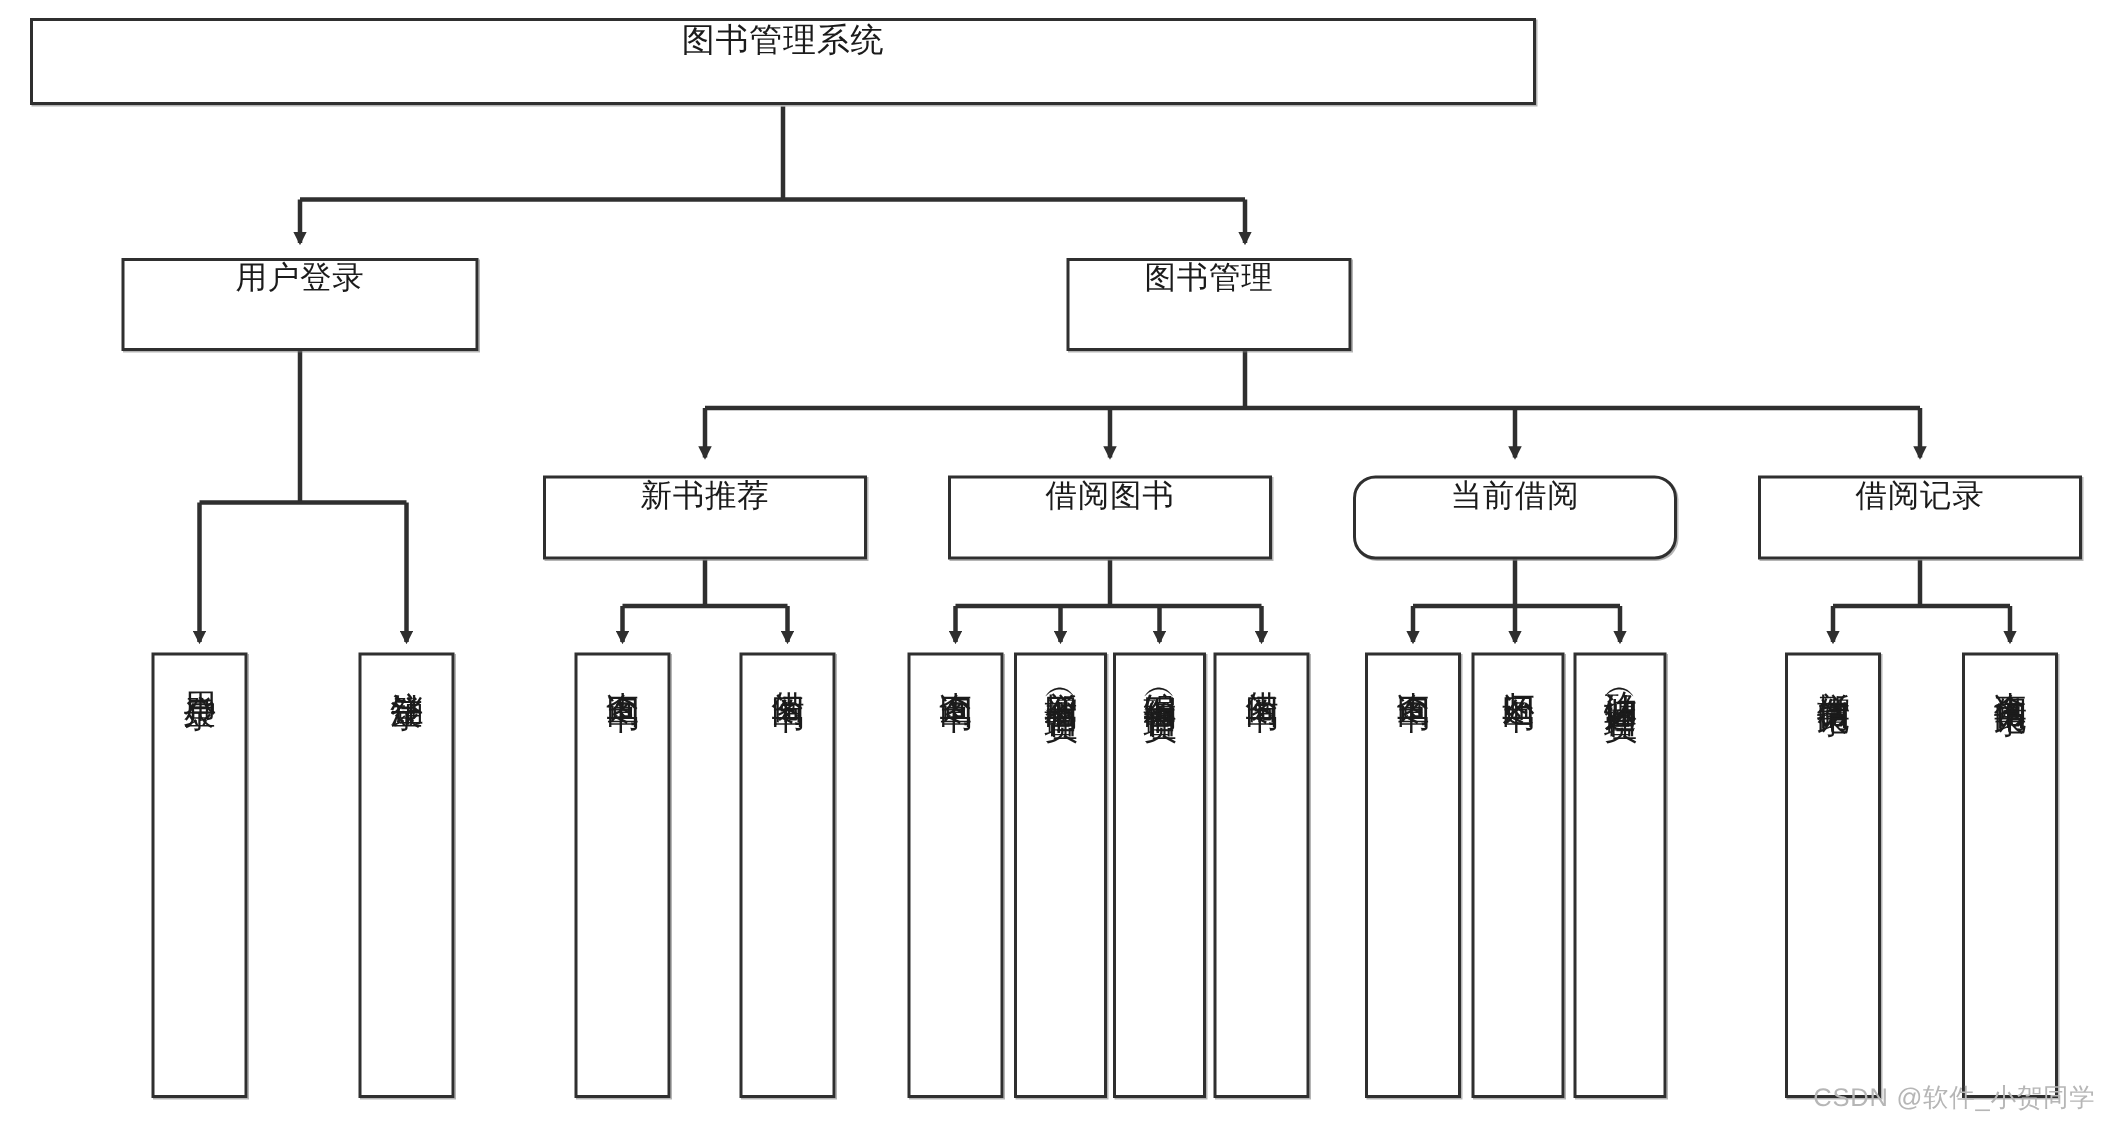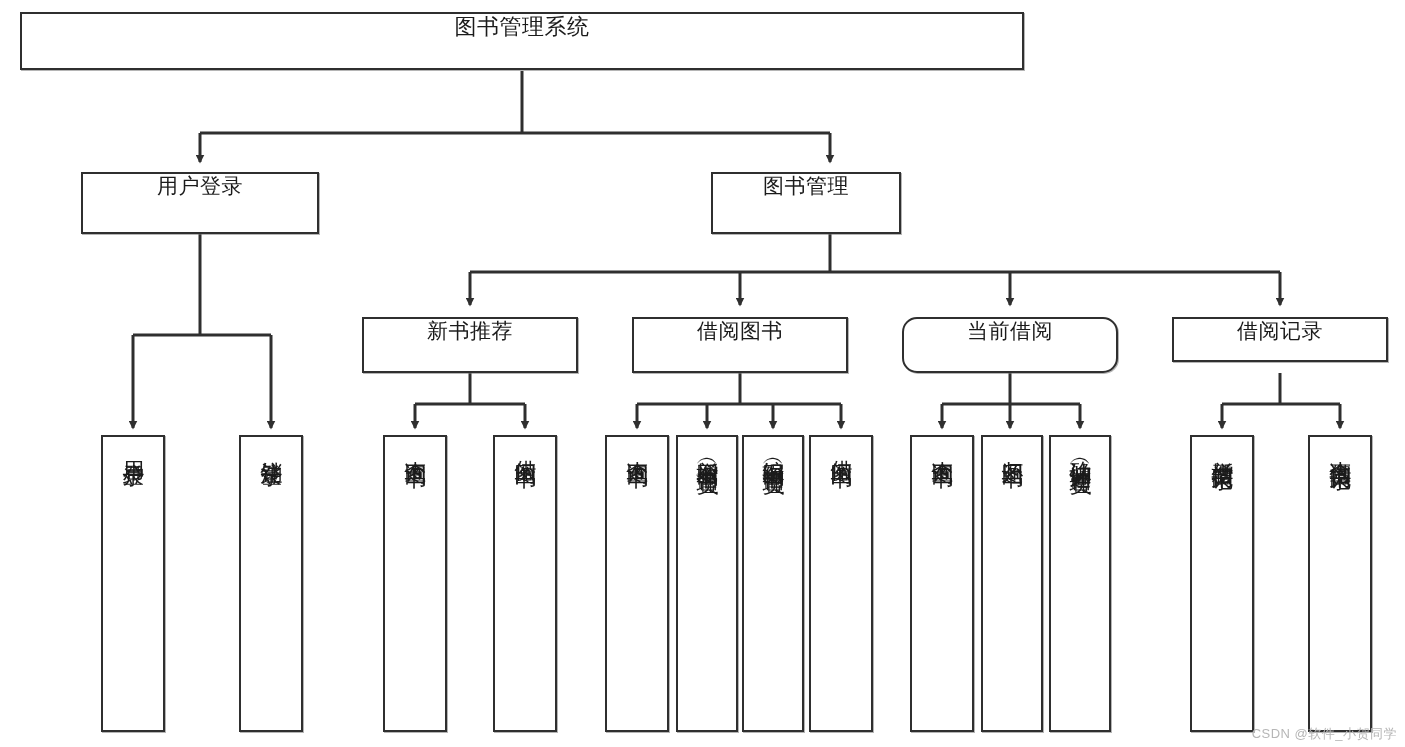--- a/index.html
+++ b/index.html
@@ -62,21 +62,21 @@
     font-size: 22px;
     line-height: 1.22;
     letter-spacing: 2px;
     margin: 0 auto;
     max-height: 100%;
   }
   #watermark {
     position: absolute;
     right: 8px;
     bottom: 4px;
-    font-size: 13px;
+    font-size: 17px;
     color: #b6b6b6;
     white-space: nowrap;
     letter-spacing: 0.5px;
   }
 </style>
 </head>
 <body>
 
 <div id="diagram-root">
 
@@ -143,21 +143,21 @@
 
   <div class="node horiz" style="left:362px; top:317px; width:216px; height:56px;">
     <span class="label">新书推荐</span>
   </div>
   <div class="node horiz" style="left:632px; top:317px; width:216px; height:56px;">
     <span class="label">借阅图书</span>
   </div>
   <div class="node horiz" style="left:902px; top:317px; width:216px; height:56px;border-radius:15px;">
     <span class="label">当前借阅</span>
   </div>
-  <div class="node horiz" style="left:1172px; top:317px; width:216px; height:45px;">
+  <div class="node horiz" style="left:1172px; top:317px; width:216px; height:56px;">
     <span class="label">借阅记录</span>
   </div>
 
   <div class="node vert" style="left:101px; top:435px; width:64px; height:297px;">
     <span class="label">用户登录</span>
   </div>
   <div class="node vert" style="left:239px; top:435px; width:64px; height:297px;">
     <span class="label">注销登录</span>
   </div>
 

